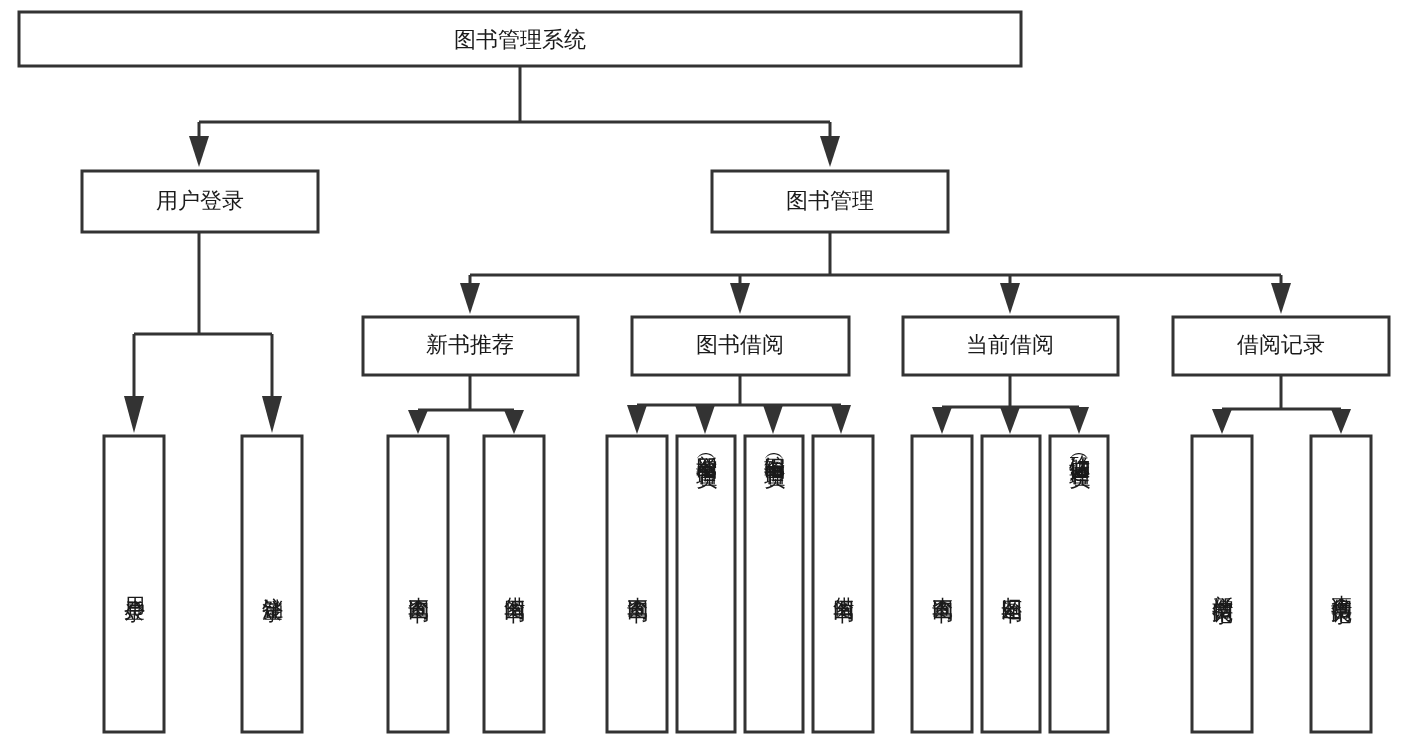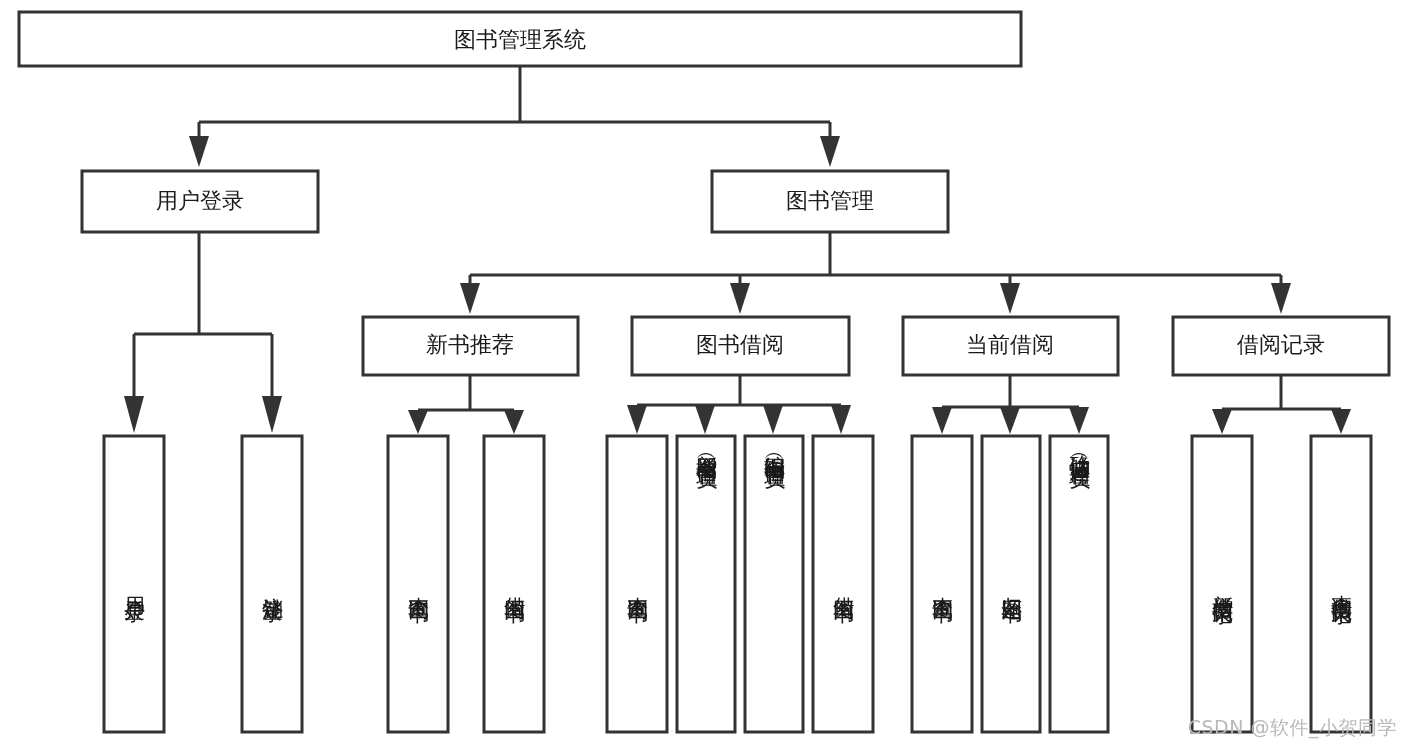--- a/index.html
+++ b/index.html
@@ -262,14 +262,13 @@
     <span class="leaf-label">确认归还（管理员）</span>
   </div>
 
   <div class="leaf-label-wrap" style="left:1192px; top:436px; width:60px; height:296px;">
     <span class="leaf-label">新增借阅记录</span>
   </div>
   <div class="leaf-label-wrap" style="left:1311px; top:436px; width:60px; height:296px;">
     <span class="leaf-label">查询借阅记录</span>
   </div>
 
-  <div class="watermark">CSDN @软件_小贺同学</div>
 </div>
 
 </body></html>

